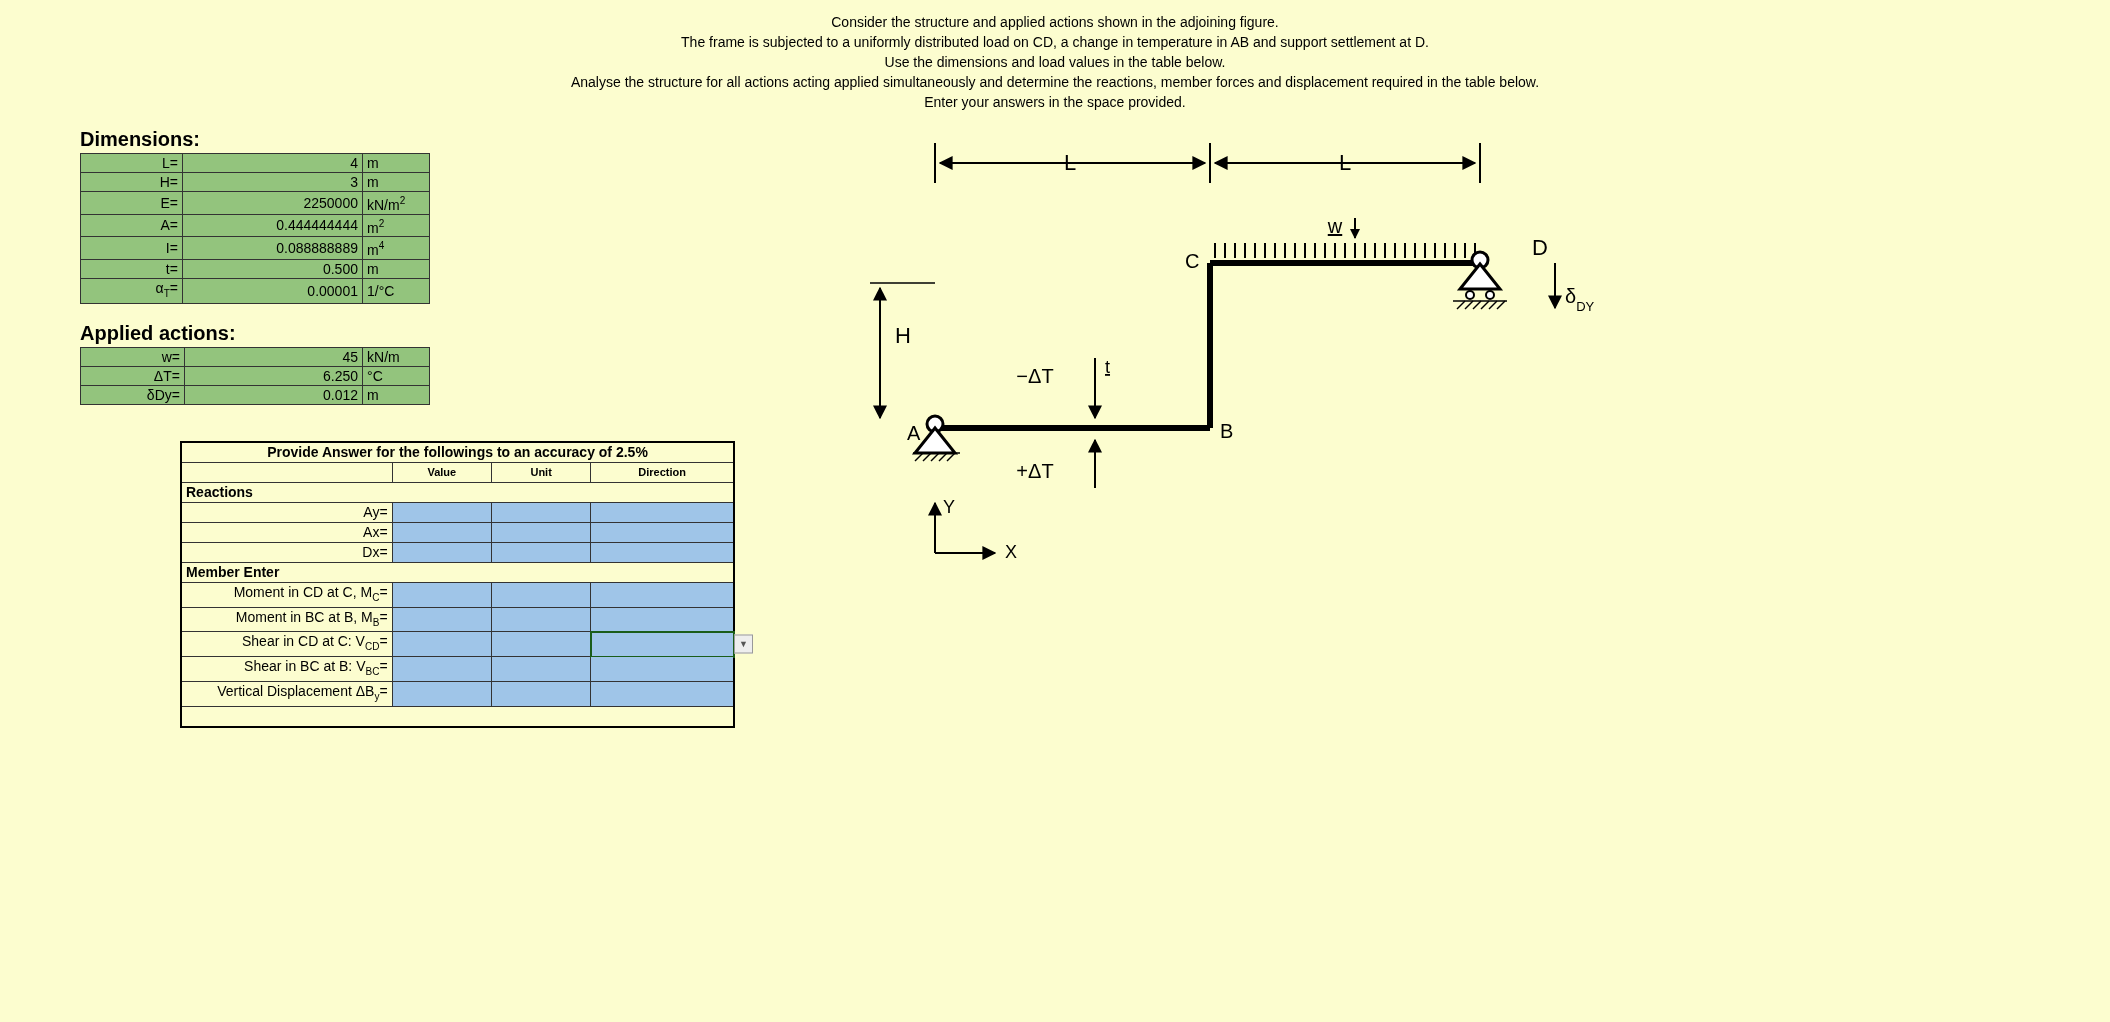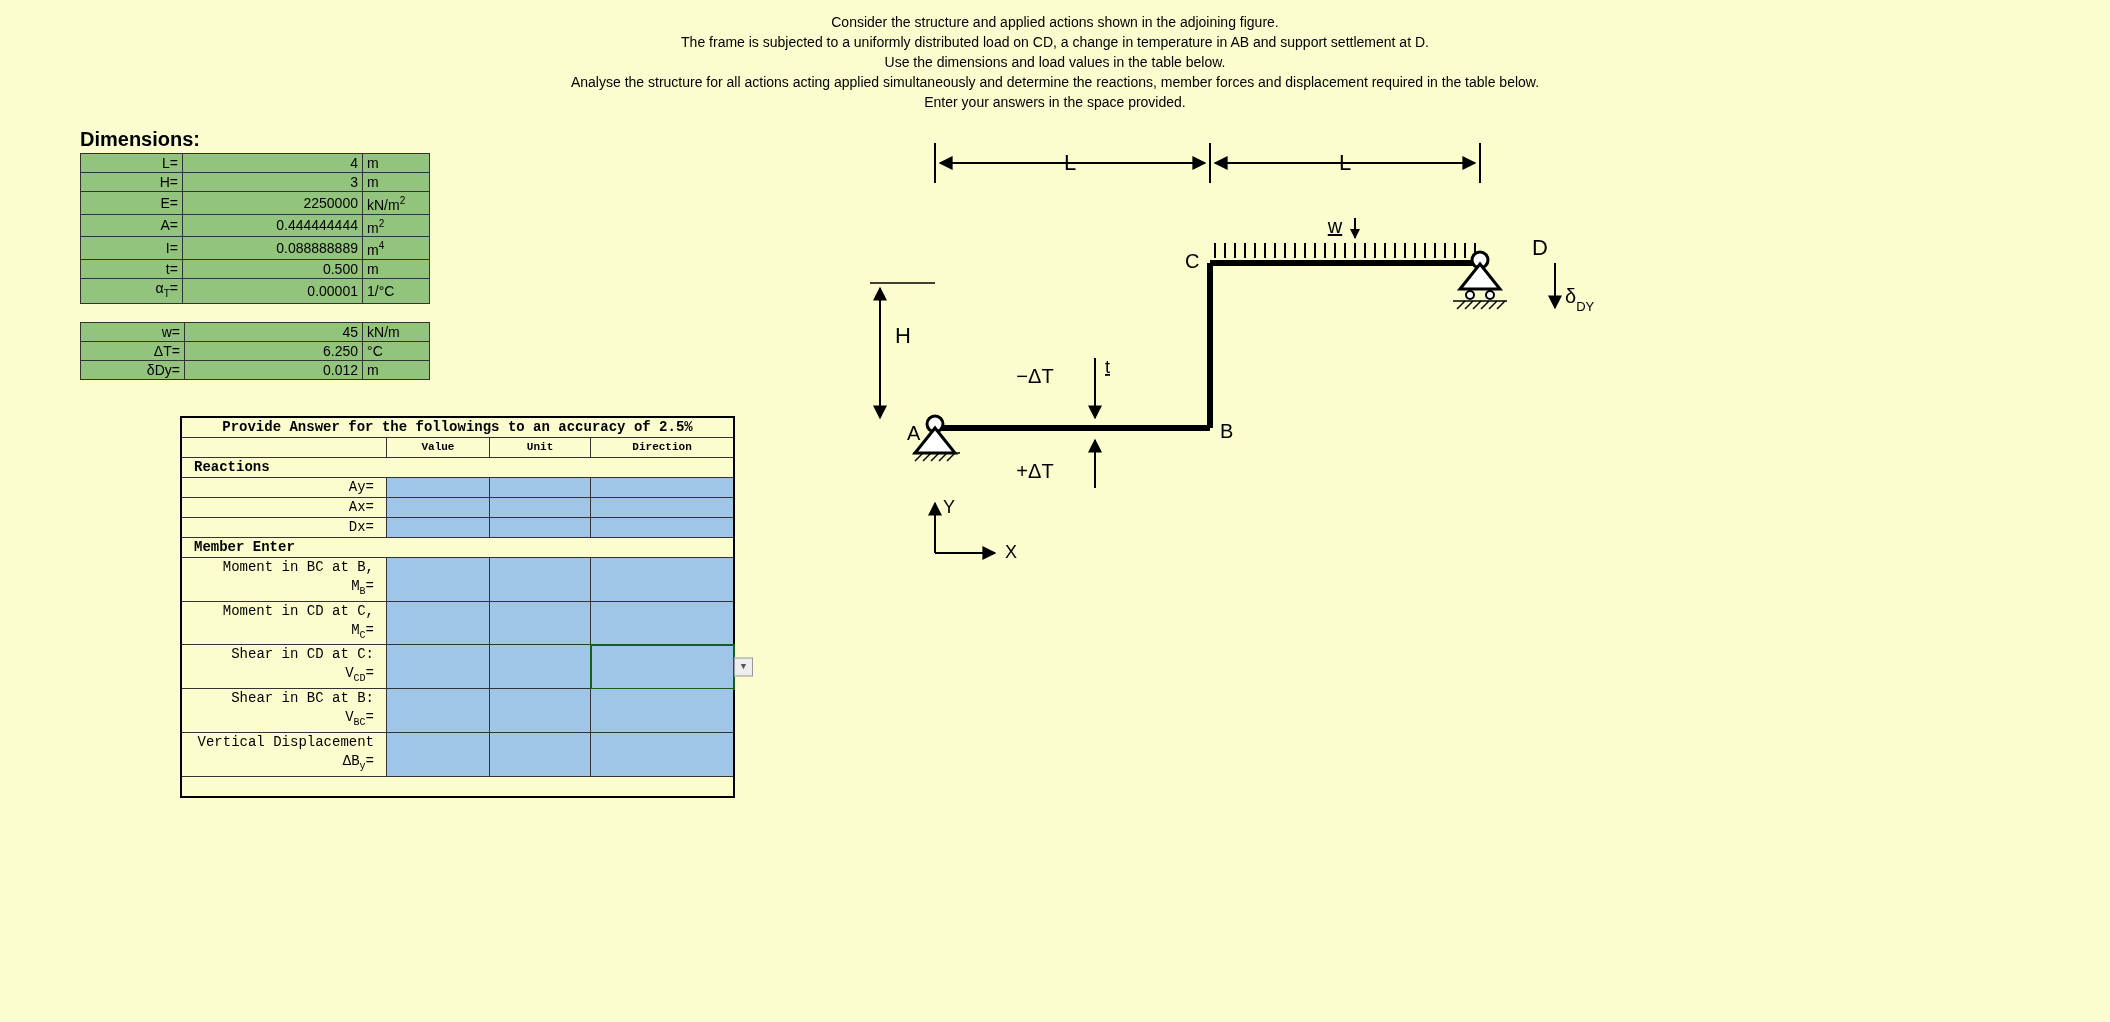--- a/index.html
+++ b/index.html
@@ -67,24 +67,23 @@
     position: relative;
   }
   table.answer-table {
     border-collapse: collapse;
     width: 100%;
     font-size: 14px;
     border: 2px solid #000;
   }
   table.answer-table td, table.answer-table th {
     border: 1px solid #333;
-    padding: 0 12px;
+    padding: 0 4px;
     height: 19px;
     line-height: 19px;
-    font-family: Liberation Mono, monospace;
   }
   .answer-title {
     text-align: center;
     font-weight: bold;
     background: #fcfdcf;
   }
   .answer-header th {
     text-align: center;
     font-weight: bold;
     background: #fcfdcf;
@@ -178,20 +177,21 @@
           <tr>
             <td class="label">α<sub>T</sub>=</td>
             <td class="value">0.00001</td>
             <td class="unit">1/°C</td>
           </tr>
         </tbody>
     </table>
 
     <div style="height:18px"></div>
 
+    <div class="section-title">Applied actions:</div>
     <table class="data-table">
       <tbody id="app-body">
           <tr>
             <td class="label">w=</td>
             <td class="value">45</td>
             <td class="unit">kN/m</td>
           </tr>
           <tr>
             <td class="label">ΔT=</td>
             <td class="value">6.250</td>
@@ -237,27 +237,27 @@
             <tr>
               <td class="ans-label">Dx=</td>
               <td class="ans-input"></td>
               <td class="ans-input"></td>
               <td class="ans-input" style="position: relative;"></td>
             </tr>
             <tr class="section-row">
               <td colspan="4">Member Enter</td>
             </tr>
             <tr>
+              <td class="ans-label">Moment in CD at C, M<sub>C</sub>=</td>
+              <td class="ans-input"></td>
+              <td class="ans-input"></td>
+              <td class="ans-input" style="position: relative;"></td>
+            </tr>
+            <tr>
               <td class="ans-label">Moment in BC at B, M<sub>B</sub>=</td>
-              <td class="ans-input"></td>
-              <td class="ans-input"></td>
-              <td class="ans-input" style="position: relative;"></td>
-            </tr>
-            <tr>
-              <td class="ans-label">Moment in CD at C, M<sub>C</sub>=</td>
               <td class="ans-input"></td>
               <td class="ans-input"></td>
               <td class="ans-input" style="position: relative;"></td>
             </tr>
             <tr>
               <td class="ans-label">Shear in CD at C: V<sub>CD</sub>=</td>
               <td class="ans-input"></td>
               <td class="ans-input"></td>
               <td class="ans-input selected-cell" style="position: relative;">
                 <div class="dropdown-btn">▼</div>

